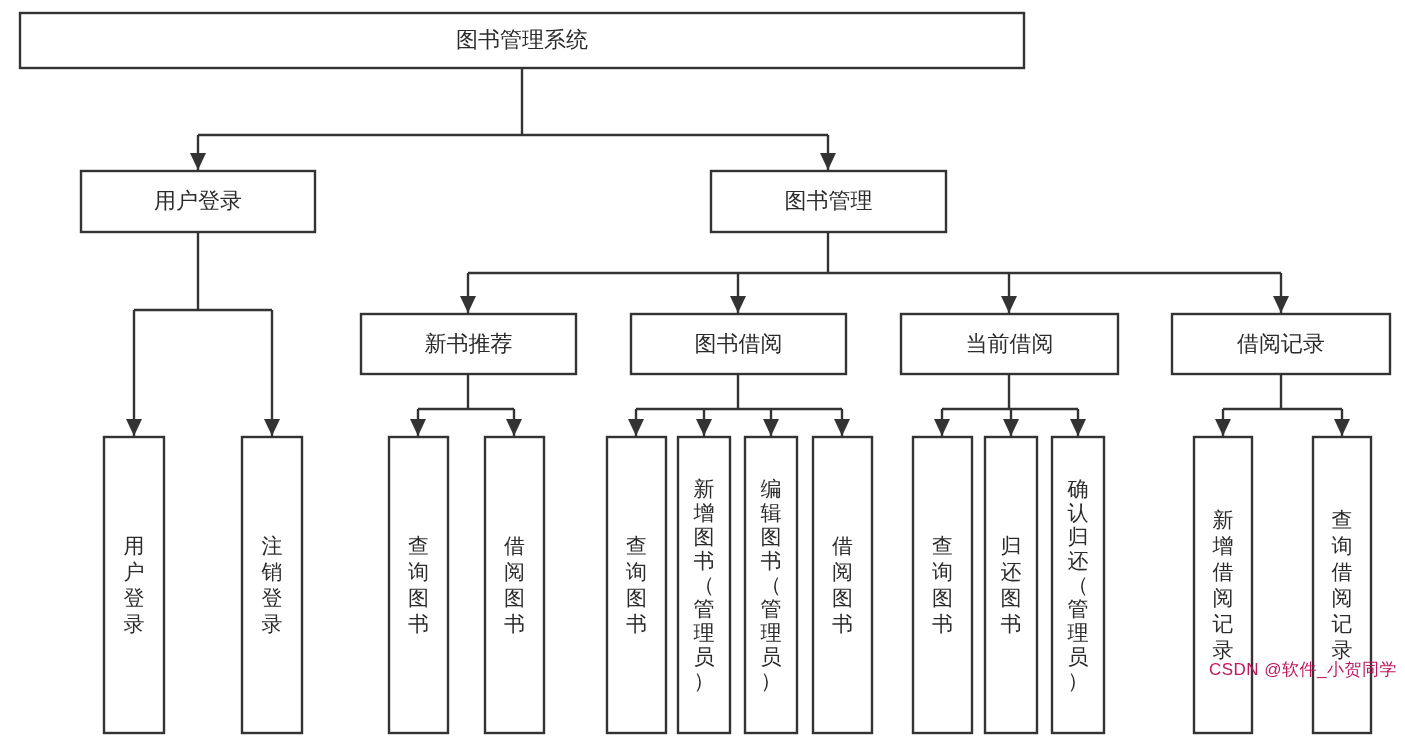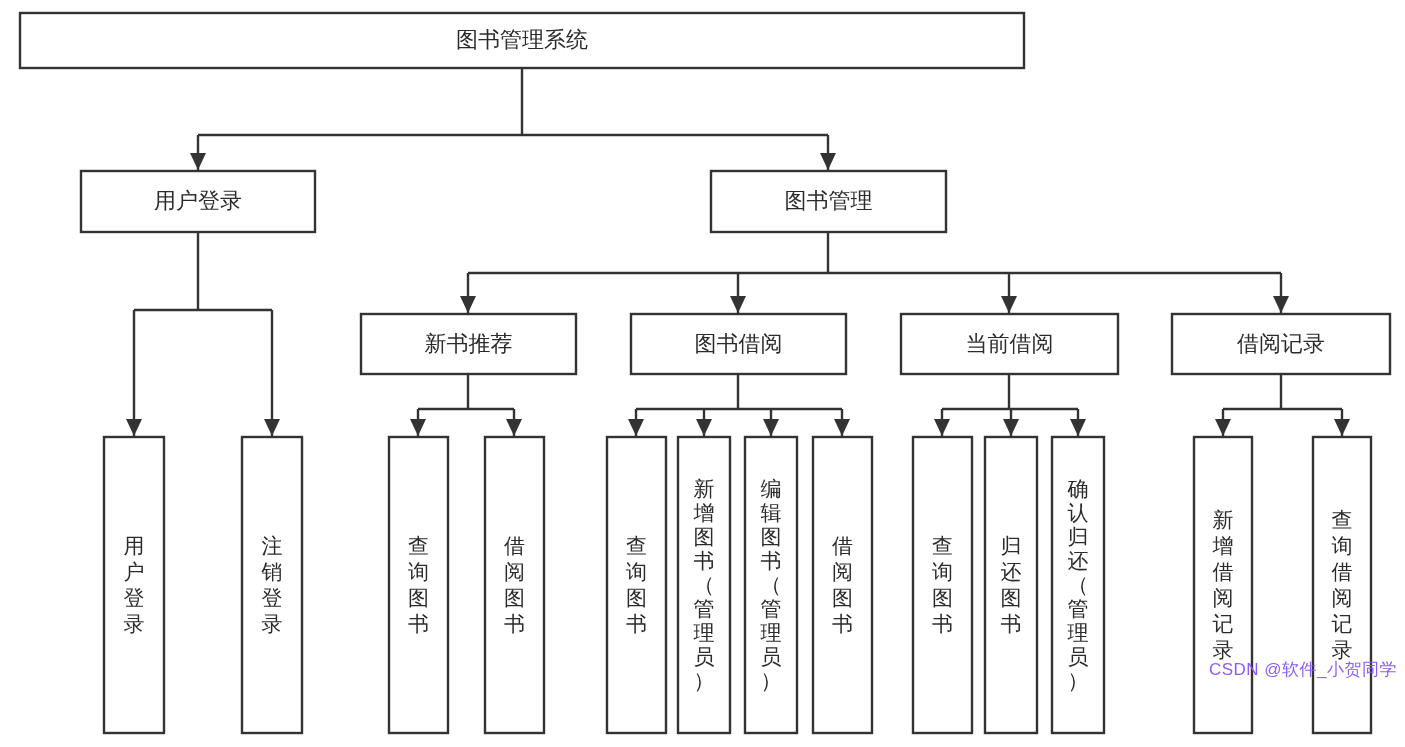--- a/index.html
+++ b/index.html
@@ -53,21 +53,21 @@
   .arrow-head {
     fill: #333333;
     stroke: none;
   }
   .watermark {
     position: absolute;
     right: 8px;
     bottom: 4px;
     font-family: "Liberation Sans", "DejaVu Sans", sans-serif;
     font-size: 17px;
-    color: #8b5cf6;
+    color: #be185d;
     white-space: nowrap;
     letter-spacing: 0.5px;
     pointer-events: none;
   }
 </style>
 </head>
 <body>
 
 <div id="diagram-root">
   <svg class="diagram-canvas" id="diagram-svg" viewBox="0 0 1405 747" xmlns="http://www.w3.org/2000/svg">

